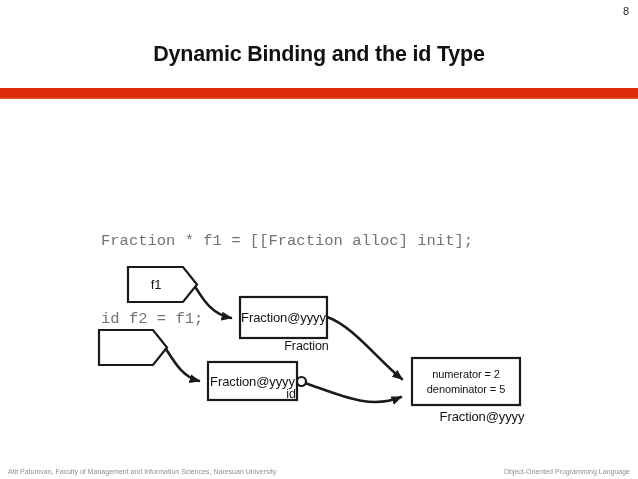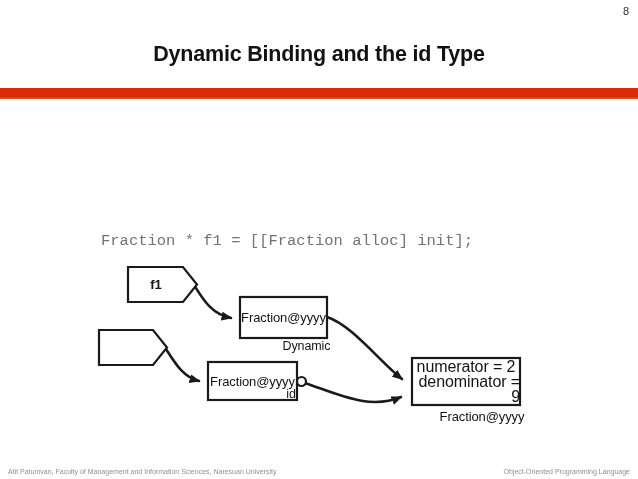--- a/index.html
+++ b/index.html
@@ -21,43 +21,44 @@
   .code-block{
     position:absolute;left:55px;top:176px;
     font-family:"Liberation Mono","DejaVu Sans Mono",monospace;
     font-size:15.5px;line-height:26px;color:#737373;white-space:pre;margin-left:46px;
   }
   .diagram-svg{position:absolute;left:0;top:0;}
   .lbl{
     position:absolute;display:flex;align-items:center;justify-content:center;
     text-align:center;font-weight:400;color:#141414;letter-spacing:-0.1px;
   }
-  .tag-label{font-size:13px;font-weight:700;text-align:right;}
+  .tag-label{font-size:13px;font-weight:400;text-align:right;}
   .obj-text{font-size:13px;}
   .obj-caption{font-size:12.5px;}
-  .obj3-text{flex-direction:column;font-size:16px;line-height:15px;text-align:right;}
+  .obj3-text{flex-direction:column;font-size:11px;line-height:15px;text-align:right;}
   .footer{
     position:absolute;left:8px;right:8px;bottom:4px;
     display:flex;justify-content:space-between;align-items:flex-end;
     font-size:7px;color:#909090;
   }
 </style>
 </head>
 <body>
 
 <div class="slide">
 
   <div class="page-number">8</div>
 
   <div class="slide-title">Dynamic Binding and the id Type</div>
 
   <div class="accent-bar"></div>
 
   <div class="code-block">
     <div>Fraction * f1 = [[Fraction alloc] init];</div>
+    <div>id f2 = f1;</div>
   </div>
 
   <svg class="diagram-svg" width="638" height="479" viewBox="0 0 638 479">
     <defs>
       <marker id="ah" viewBox="0 0 11 9" refX="9.5" refY="4.5" markerWidth="11" markerHeight="9" orient="auto" markerUnits="userSpaceOnUse">
         <path d="M0,0 L11,4.5 L0,9 Z" fill="#1a1a1a"></path>
       </marker>
     </defs>
     <g fill="none" stroke="#1a1a1a" stroke-width="2.6" stroke-linecap="round">
       <path d="M194,285 C203,299 211,314 231,318" marker-end="url(#ah)"></path>
@@ -73,29 +74,29 @@
       <rect x="412" y="358" width="108" height="47"></rect>
       <circle cx="301.5" cy="381.5" r="4.5"></circle>
     </g>
   </svg>
 
   <div class="lbl tag-label" style="left:128px;top:267px;width:56px;height:35px;">f1</div>
 
 
   <div class="lbl obj-text" style="left:240px;top:297px;width:87px;height:41px;">Fraction@yyyy</div>
 
-  <div class="lbl obj-caption" style="left:260px;top:338px;width:93px;height:15px;">Dynamic</div>
+  <div class="lbl obj-caption" style="left:260px;top:338px;width:93px;height:15px;">Fraction</div>
 
   <div class="lbl obj-text" style="left:208px;top:362px;width:89px;height:38px;">Fraction@yyyy</div>
 
   <div class="lbl obj-caption" style="left:266px;top:386px;width:50px;height:15px;">id</div>
 
   <div class="lbl obj3-text" style="left:412px;top:358px;width:108px;height:47px;">
     <div>numerator = 2</div>
-    <div>denominator = 9</div>
+    <div>denominator = 5</div>
   </div>
 
   <div class="lbl obj-caption" style="left:430px;top:408px;width:104px;height:16px;font-size:13px;">Fraction@yyyy</div>
 
   <div class="footer">
     <span>Atit Patumvan, Faculty of Management and Information Sciences, Naresuan University</span>
     <span>Object-Oriented Programming Language</span>
   </div>
 
 </div>

